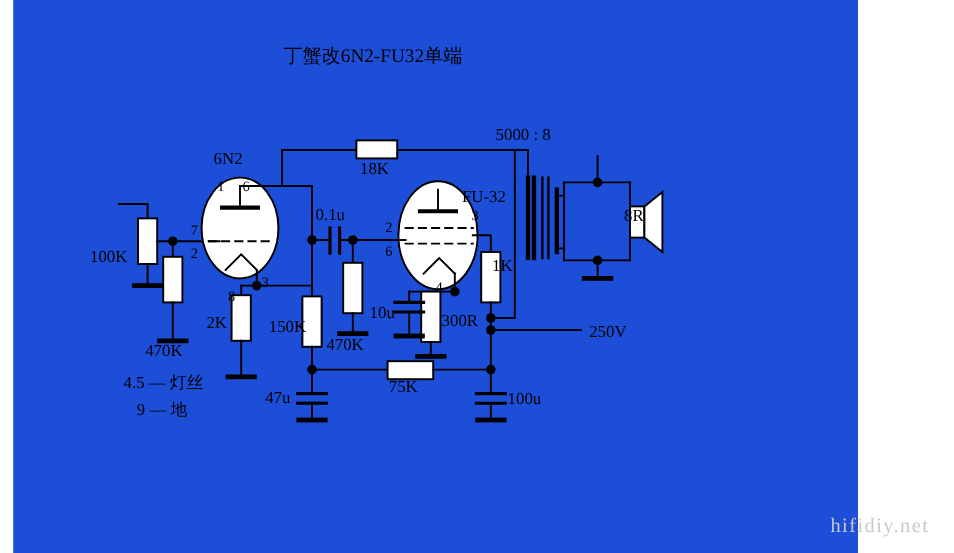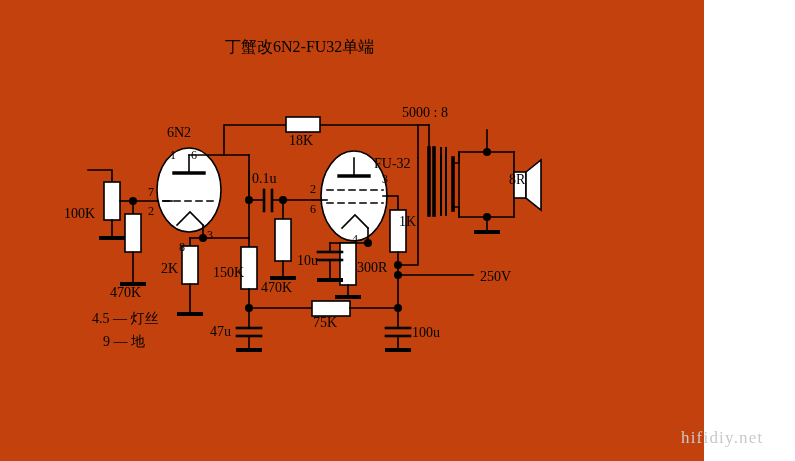--- a/index.html
+++ b/index.html
@@ -2,21 +2,21 @@
 <html><head>
 <meta charset="utf-8">
 <style>
   html,body{margin:0;padding:0;background:#ffffff;}
   body{
     width:795px;height:461px;
     font-family:"Liberation Serif", serif;
     overflow:hidden;
     position:relative;
   }
-  #sheet{position:absolute;left:0;top:0;width:704px;height:461px;background:#c2410c;}
+  #sheet{position:absolute;left:11px;top:0;width:704px;height:461px;background:#1d4ed8;}
   svg{display:block;}
   text{font-family:"Liberation Serif", serif; fill:#000; }
   .lbl{font-size:14px;}
   .pin{font-size:12px;}
   .title{font-size:16px;}
   .wm{font-family:"Liberation Serif", serif;font-size:17px;fill:#c9c9c9;letter-spacing:1.2px;}
 </style>
 </head>
 <body>
 

